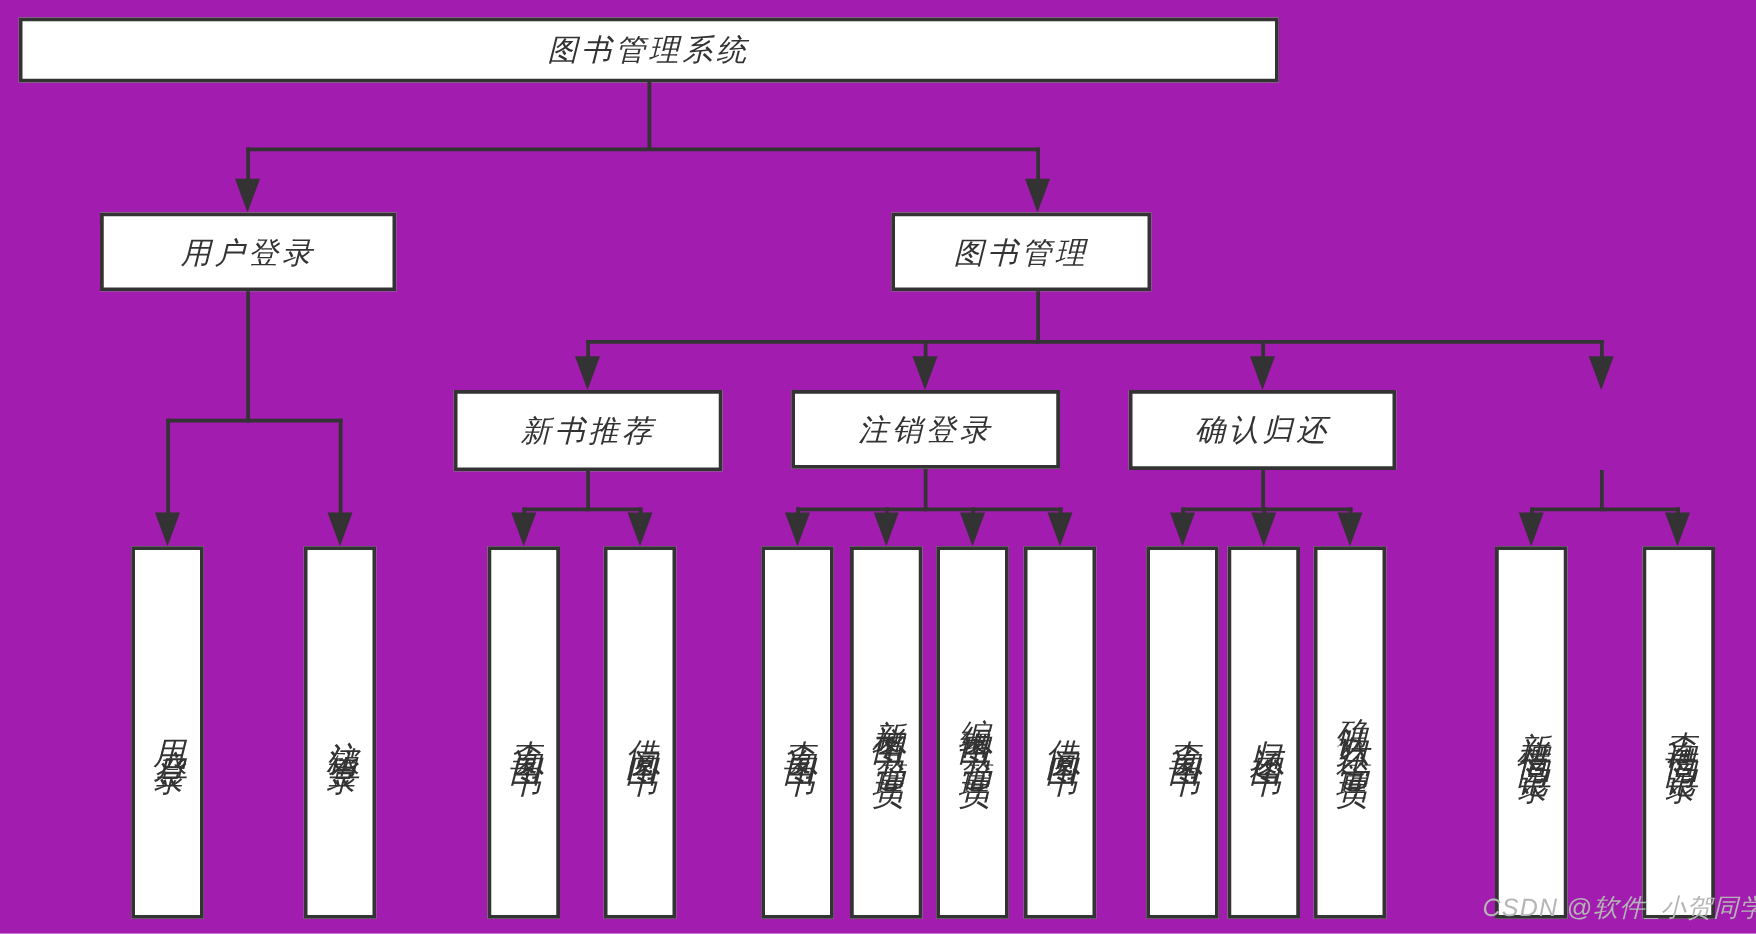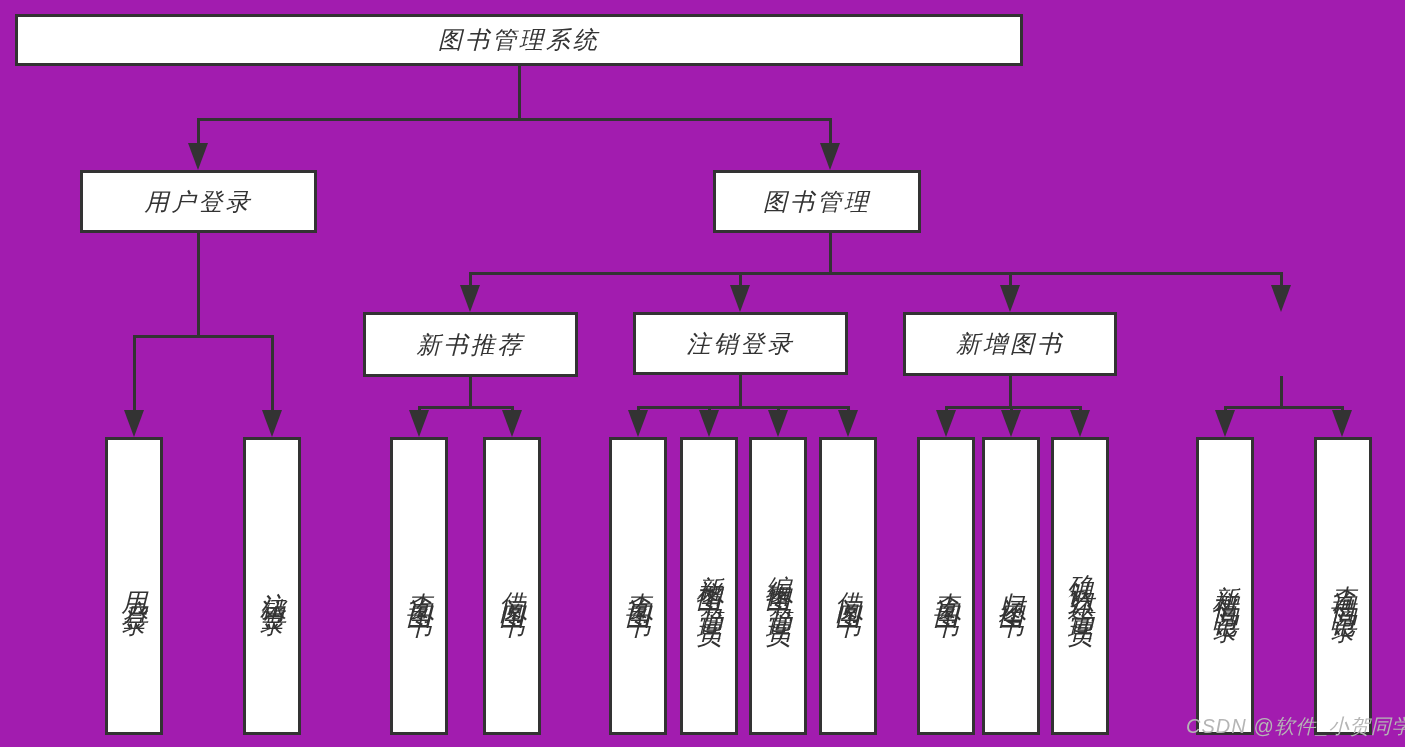--- a/index.html
+++ b/index.html
@@ -92,21 +92,21 @@
   <div class="vline" style="left:1280px;top:272px;height:18px"></div>
   <div class="arrow" style="left:1271px;top:285px"></div>
 
   <div class="node" style="left:363px;top:312px;width:215px;height:65px">
     <span>新书推荐</span>
   </div>
   <div class="node" style="left:633px;top:312px;width:215px;height:63px">
     <span>注销登录</span>
   </div>
   <div class="node" style="left:903px;top:312px;width:214px;height:64px">
-    <span>新增图书</span>
+    <span>确认归还</span>
   </div>
 
   <div class="vline" style="left:469px;top:375px;height:34px"></div>
   <div class="hline" style="left:418px;top:406px;width:96px"></div>
   <div class="vline" style="left:418px;top:406px;height:10px"></div>
   <div class="arrow" style="left:409px;top:410px"></div>
   <div class="vline" style="left:511px;top:406px;height:10px"></div>
   <div class="arrow" style="left:502px;top:410px"></div>
 
   <div class="vline" style="left:739px;top:375px;height:34px"></div>

